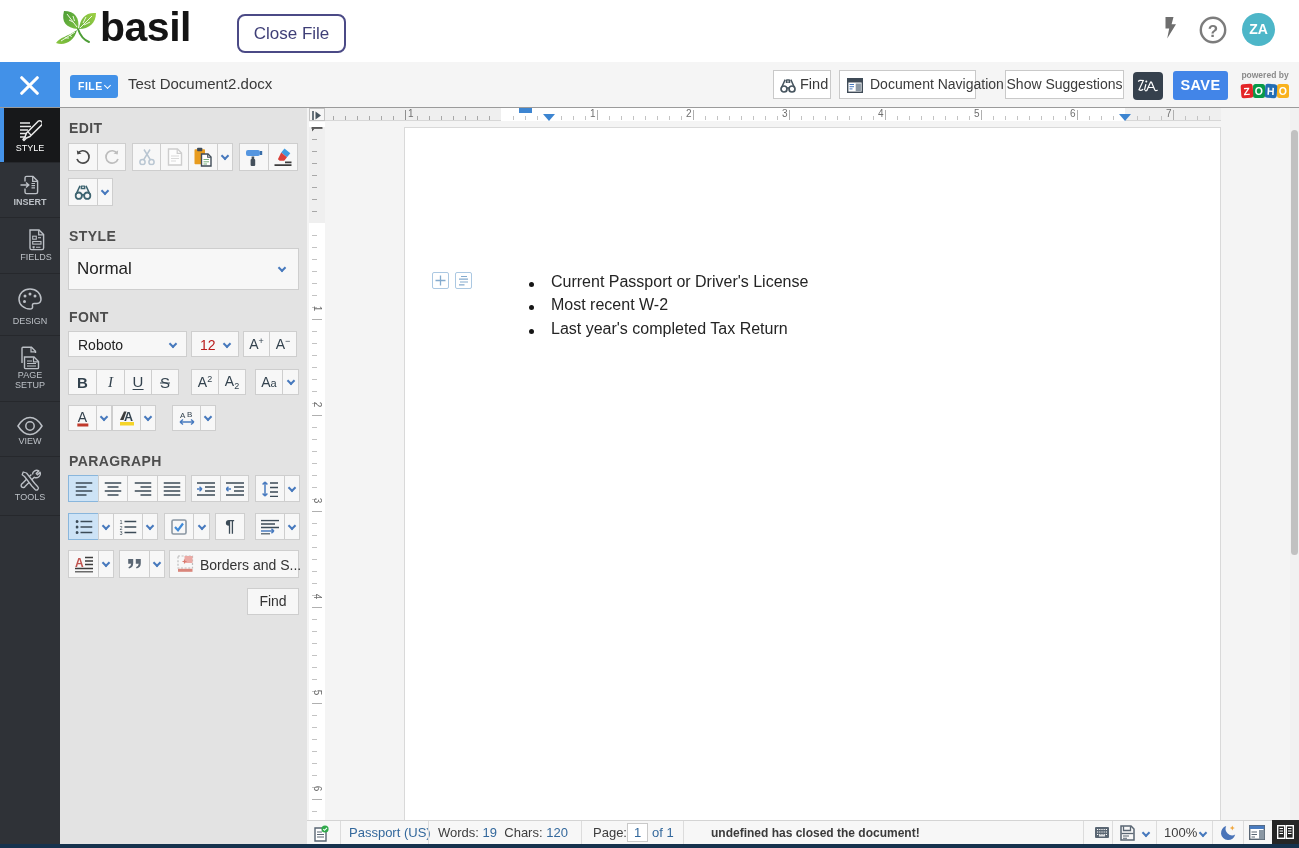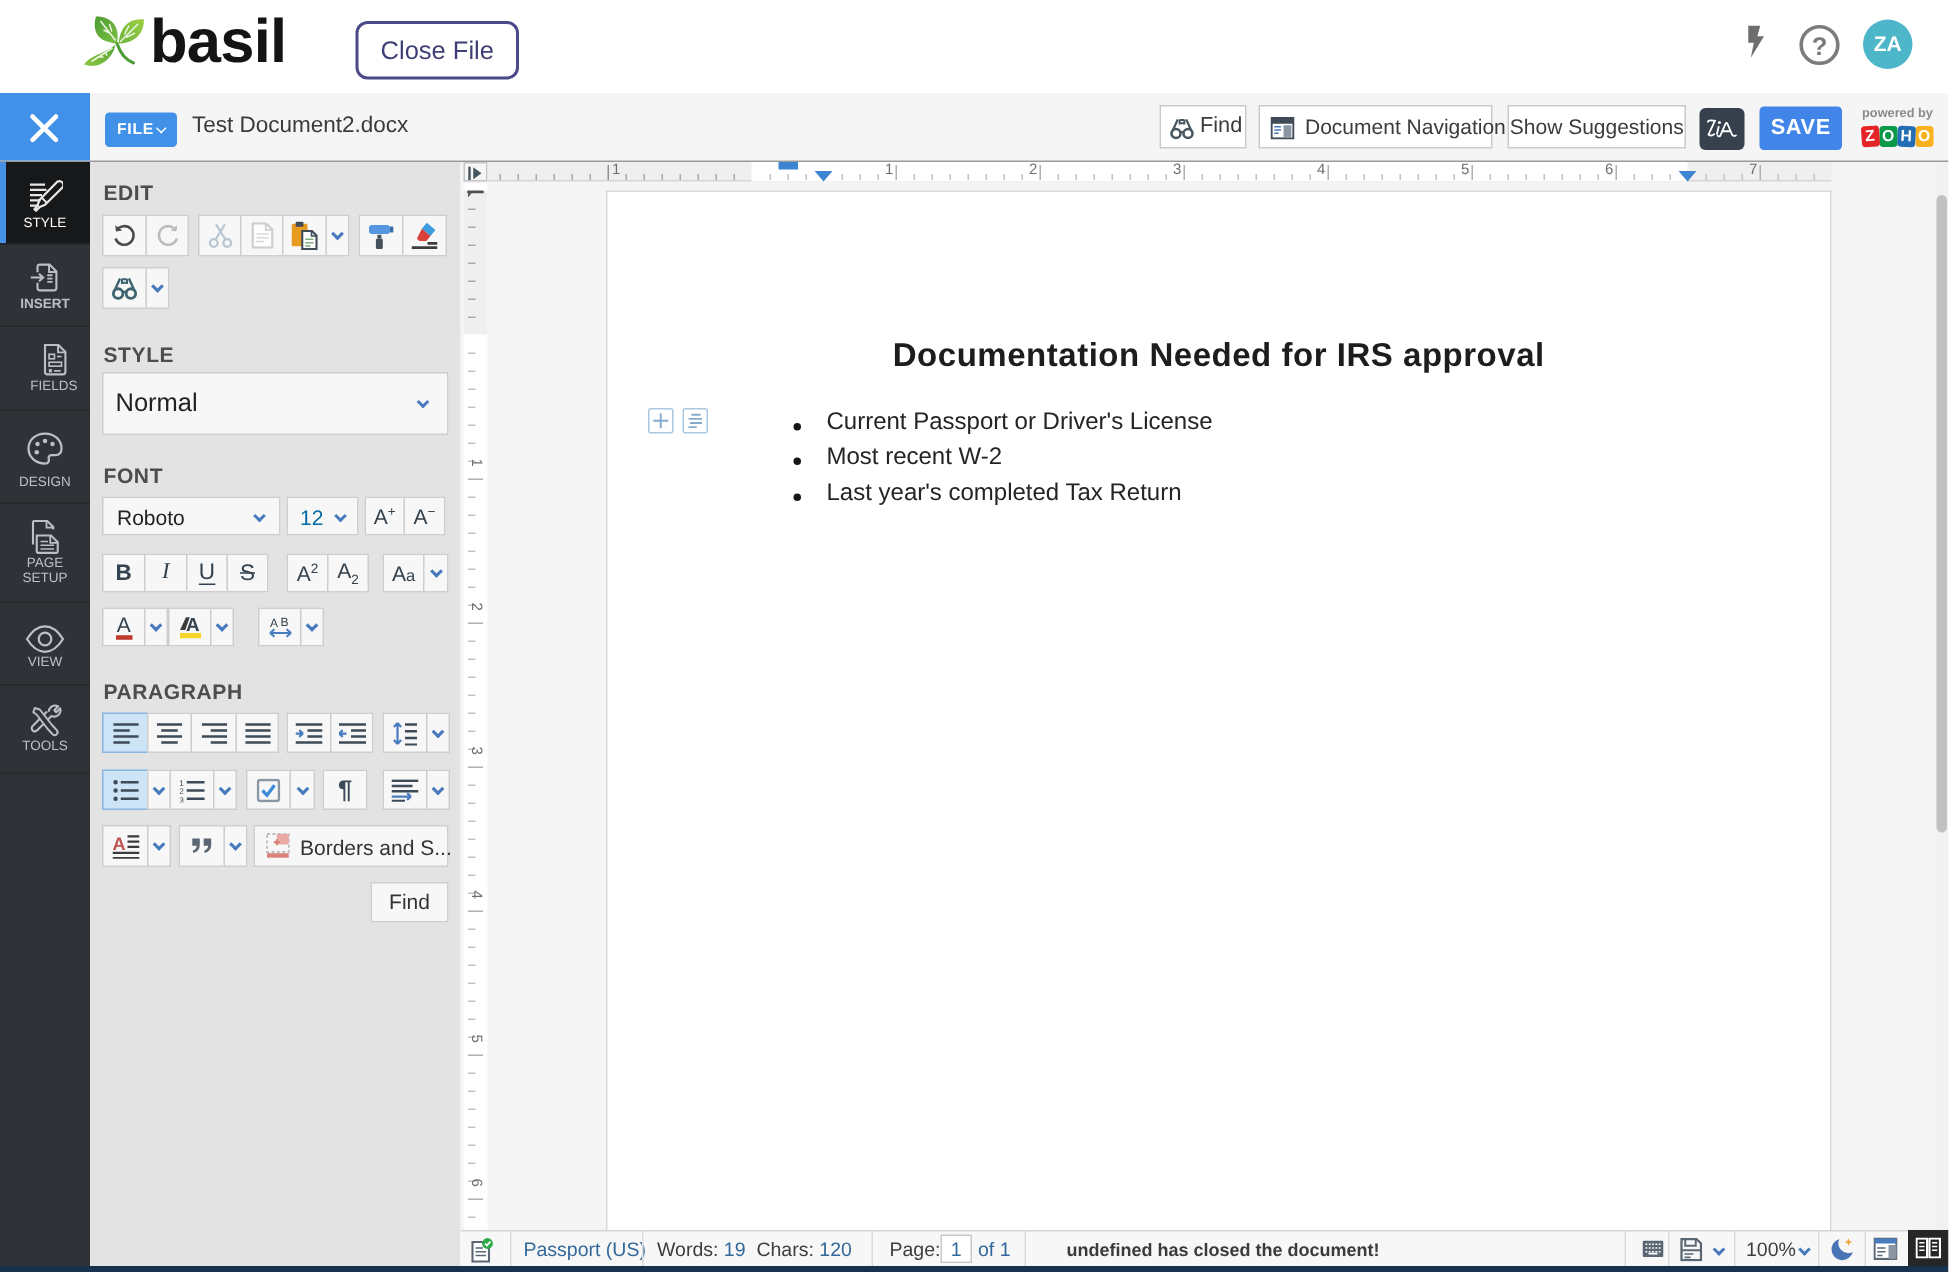--- a/index.html
+++ b/index.html
@@ -15,21 +15,21 @@
 #help { position:absolute; left:1199px; top:16px; }
 #avatar { position:absolute; left:1242px; top:13px; width:33px; height:33px; border-radius:50%; background:#4db6c8; color:#fff; font-size:14px; font-weight:bold; text-align:center; line-height:33px; }
 
 
 #toolbar { position:absolute; left:0; top:62px; width:1299px; height:46px; background:#f5f5f5; border-bottom:1px solid #9b9b9b; }
 #xbtn { position:absolute; left:0; top:0; width:60px; height:45px; background:#4291e8; }
 #filebtn { position:absolute; left:70px; top:13px; width:48px; height:23px; background:#4291e8; border-radius:3px; color:#fff; font-size:10.5px; font-weight:bold; line-height:23px; padding-left:8px; letter-spacing:0.5px; }
 #fname { position:absolute; left:128px; top:13px; font-size:15px; color:#3a3a3a; }
 .tbtn { position:absolute; top:8px; height:29px; background:#fff; border:1px solid #c9c9c9; font-size:14.5px; color:#3b3b3b; line-height:27px; text-align:center; white-space:nowrap; }
 #findbtn { left:773px; width:58px; text-align:left; padding-left:26px; }
-#docnav { left:839px; width:156px; text-align:left; padding-left:30px; font-size:14px; }
+#docnav { left:839px; width:137px; text-align:left; padding-left:30px; font-size:14px; }
 #showsugg { left:1005px; width:119px; font-size:14px; }
 #ziabtn { position:absolute; left:1133px; top:10px; width:30px; height:28px; background:#36414d; border-radius:4px; }
 #savebtn { position:absolute; left:1173px; top:9px; width:55px; height:29px; background:#4285e8; border-radius:3px; color:#fff; font-size:14.5px; font-weight:bold; text-align:center; line-height:29px; letter-spacing:0.4px; }
 #poweredby { position:absolute; left:1237px; top:8px; width:56px; }
 #poweredby .pb { font-size:8.5px; font-weight:bold; color:#8a8a8a; text-align:center; }
 .ztile { display:inline-block; width:11.5px; height:14px; border-radius:2.5px; color:#fff; font-size:10.5px; font-weight:bold; text-align:center; line-height:14px; margin-right:0.5px; }
 
 
 #rail { position:absolute; left:0; top:108px; width:60px; height:740px; background:#2f3237; }
 .railitem { position:relative; width:60px; text-align:center; color:#bcc0c6; border-bottom:1px solid #26282c; }
@@ -293,21 +293,21 @@
         <span style="position:absolute; left:8px; top:10px; font-size:17px; color:#222;">Normal</span>
         <span class="chev" style="position:absolute; right:13px; top:16px;"></span>
       </div>
 
     <div class="sechead" style="top:201px;">FONT</div>
     <div class="pbtn" style="left:8px; top:223px; width:119px; height:26px;">
         <span style="position:absolute; left:9px; top:5px; font-size:14px; color:#222;">Roboto</span>
         <span class="chev" style="position:absolute; right:10px; top:9px;"></span>
       </div>
     <div class="pbtn" style="left:131px; top:223px; width:48px; height:26px;">
-        <span style="position:absolute; left:8px; top:5px; font-size:14px; color:#0369a1;">12</span>
+        <span style="position:absolute; left:8px; top:5px; font-size:14px; color:#b91c1c;">12</span>
         <span class="chev" style="position:absolute; right:8px; top:9px;"></span>
       </div>
     <div class="pbtn" style="left:183px; top:223px; width:27px; height:26px;">
         <span class="g" style="font-size:14px; color:#33424e; white-space:nowrap;">A<sup style="font-size:9px;">+</sup></span>
       </div>
     <div class="pbtn" style="left:209px; top:223px; width:28px; height:26px;">
         <span class="g" style="font-size:14px; color:#33424e; white-space:nowrap;">A<sup style="font-size:9px;">−</sup></span>
       </div>
 
     <div class="pbtn" style="left:8px; top:261px; width:29px; height:26px;">
@@ -642,21 +642,20 @@
           <div class="vnum" style="top:373px; left:3px;">3</div>
           <div class="vnum" style="top:469px; left:3px;">4</div>
           <div class="vnum" style="top:565px; left:3px;">5</div>
           <div class="vnum" style="top:661px; left:3px;">6</div>
         </div>
       <svg width="16" height="8" viewBox="0 0 16 8" style="position:absolute;left:0;top:3px;">
           <path d="M2.5 3 L13.5 3" stroke="#4f4f4f" stroke-width="1.7"></path>
           <path d="M3 3.8 L3 6.5 L5.5 3.8" fill="#4f4f4f"></path>
         </svg>
     </div>
-    <div id="title">Documentation Needed for IRS approval</div>
     <div id="bullets">
       <div class="bdot" style="left:222px; top:174px;"></div>
       <div class="bdot" style="left:222px; top:197px;"></div>
       <div class="bdot" style="left:222px; top:221px;"></div>
       <div class="bullet" style="top:165px;">Current Passport or Driver's License</div>
       <div class="bullet" style="top:188px;">Most recent W-2</div>
       <div class="bullet" style="top:212px;">Last year's completed Tax Return</div>
     </div>
     <div class="hovico" style="left:125px; top:164px;">
         <svg width="11" height="11" viewBox="0 0 11 11" style="position:absolute;left:2px;top:2px;">

